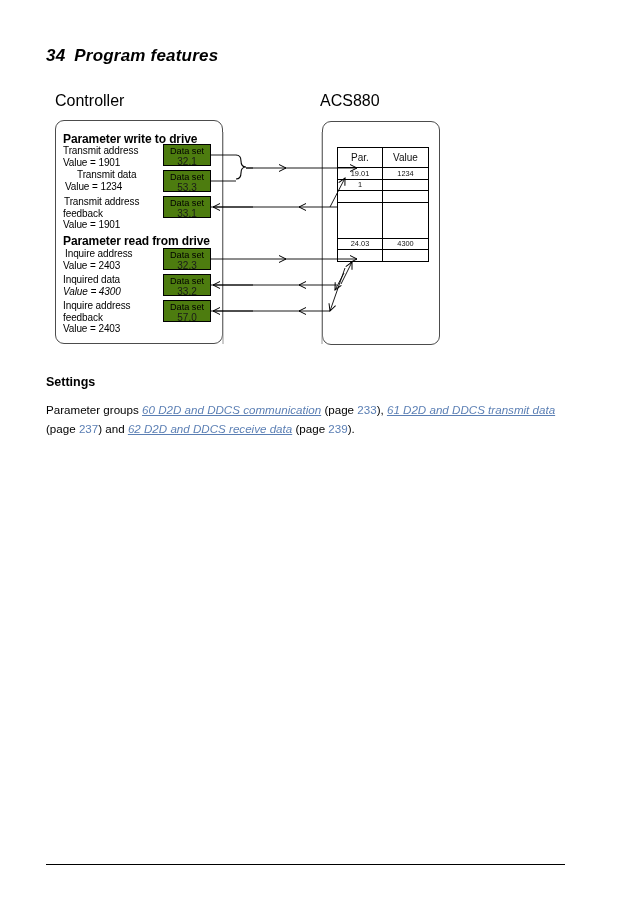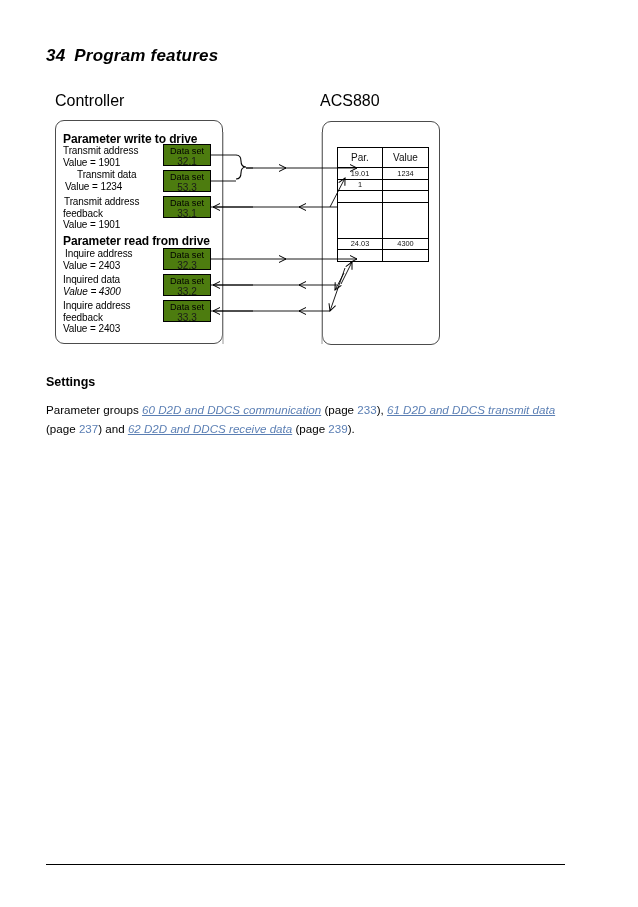--- a/index.html
+++ b/index.html
@@ -239,21 +239,21 @@
     <div class="dset" style="top:248px;">
       <span class="t1">Data set</span>
       <span class="t2">32.3</span>
     </div>
     <div class="dset" style="top:274px;">
       <span class="t1">Data set</span>
       <span class="t2">33.2</span>
     </div>
     <div class="dset" style="top:300px;">
       <span class="t1">Data set</span>
-      <span class="t2">33.3</span>
+      <span class="t2">57.0</span>
     </div>
 
     <table class="partable">
       <colgroup>
           <col class="c1">
           <col class="c2">
         </colgroup>
       <thead>
         <tr>
           <th>Par.</th>

